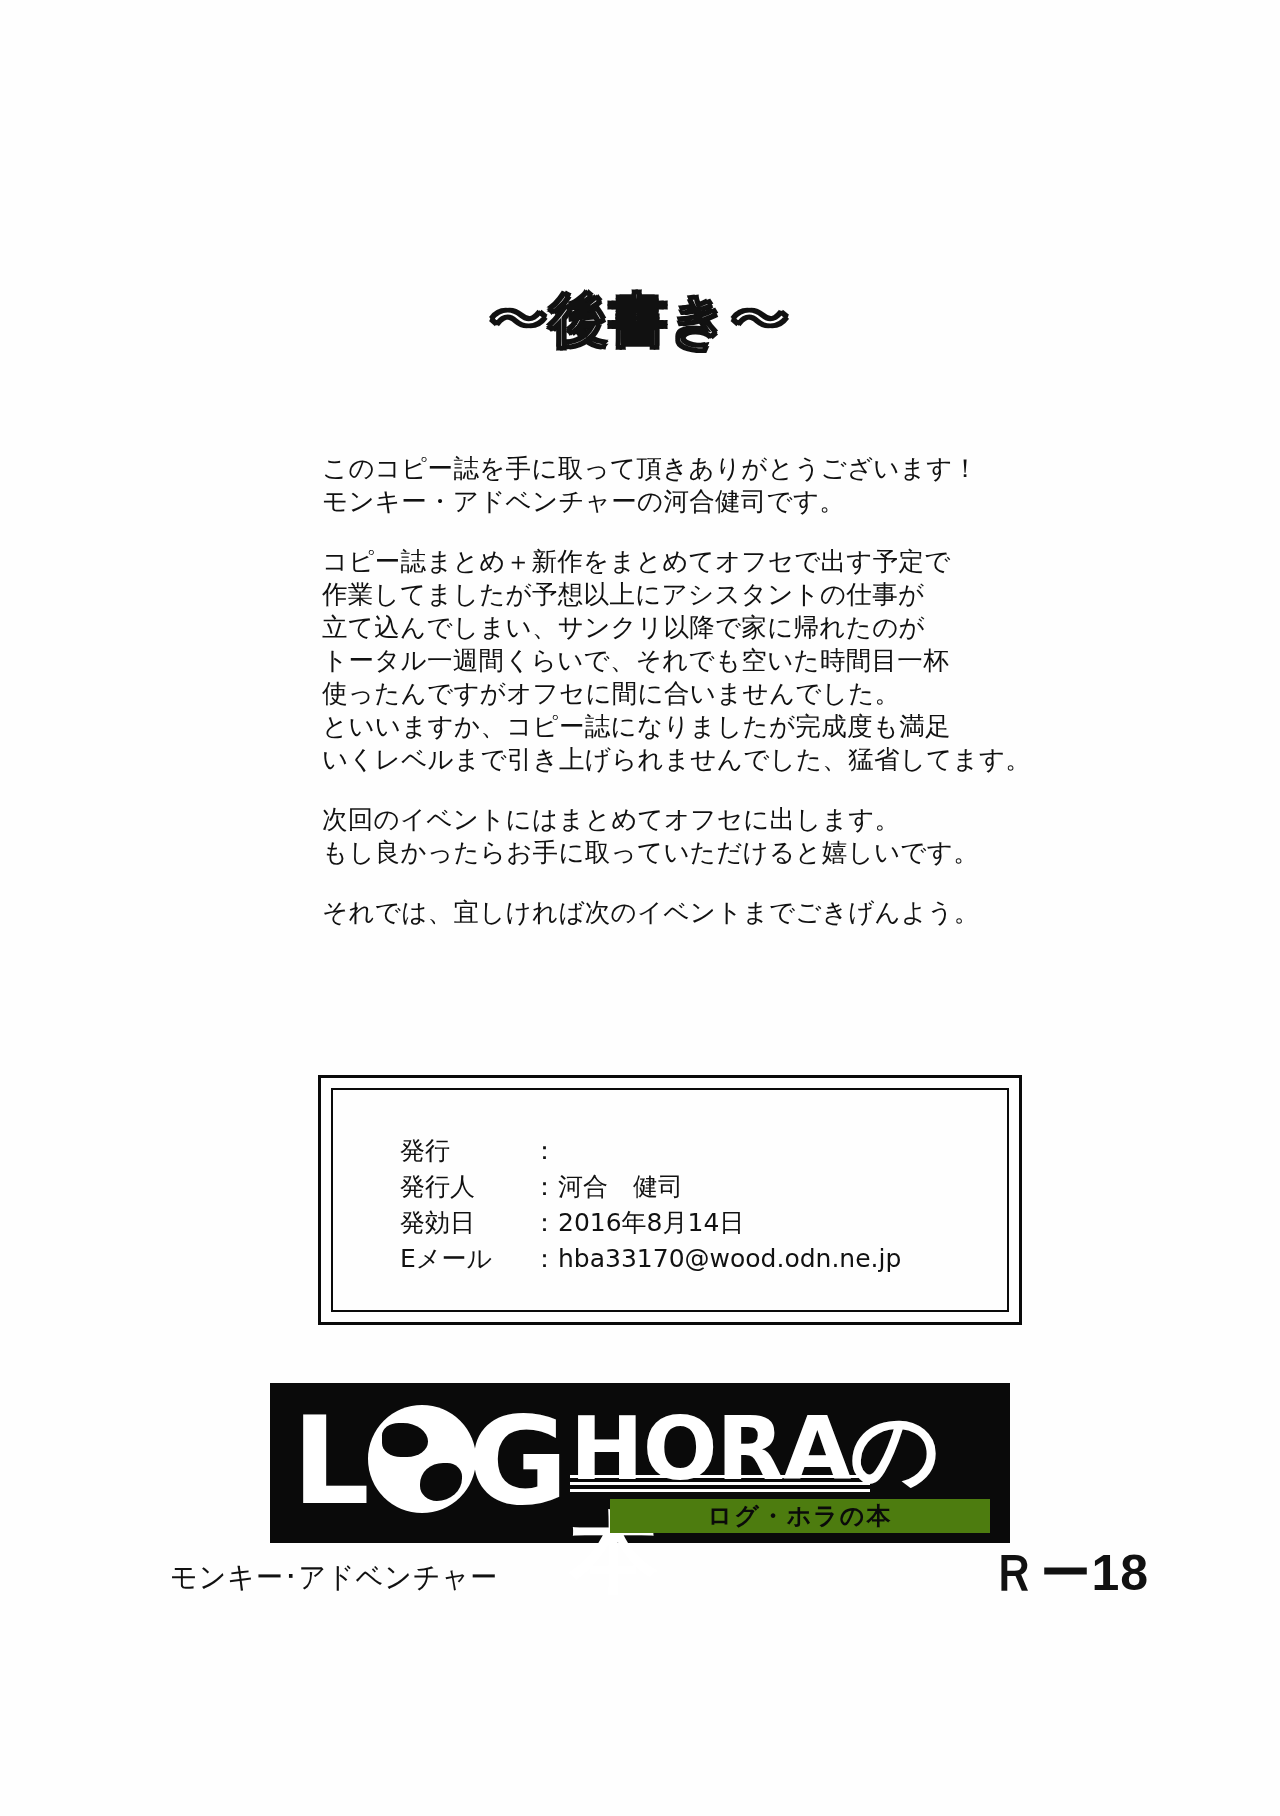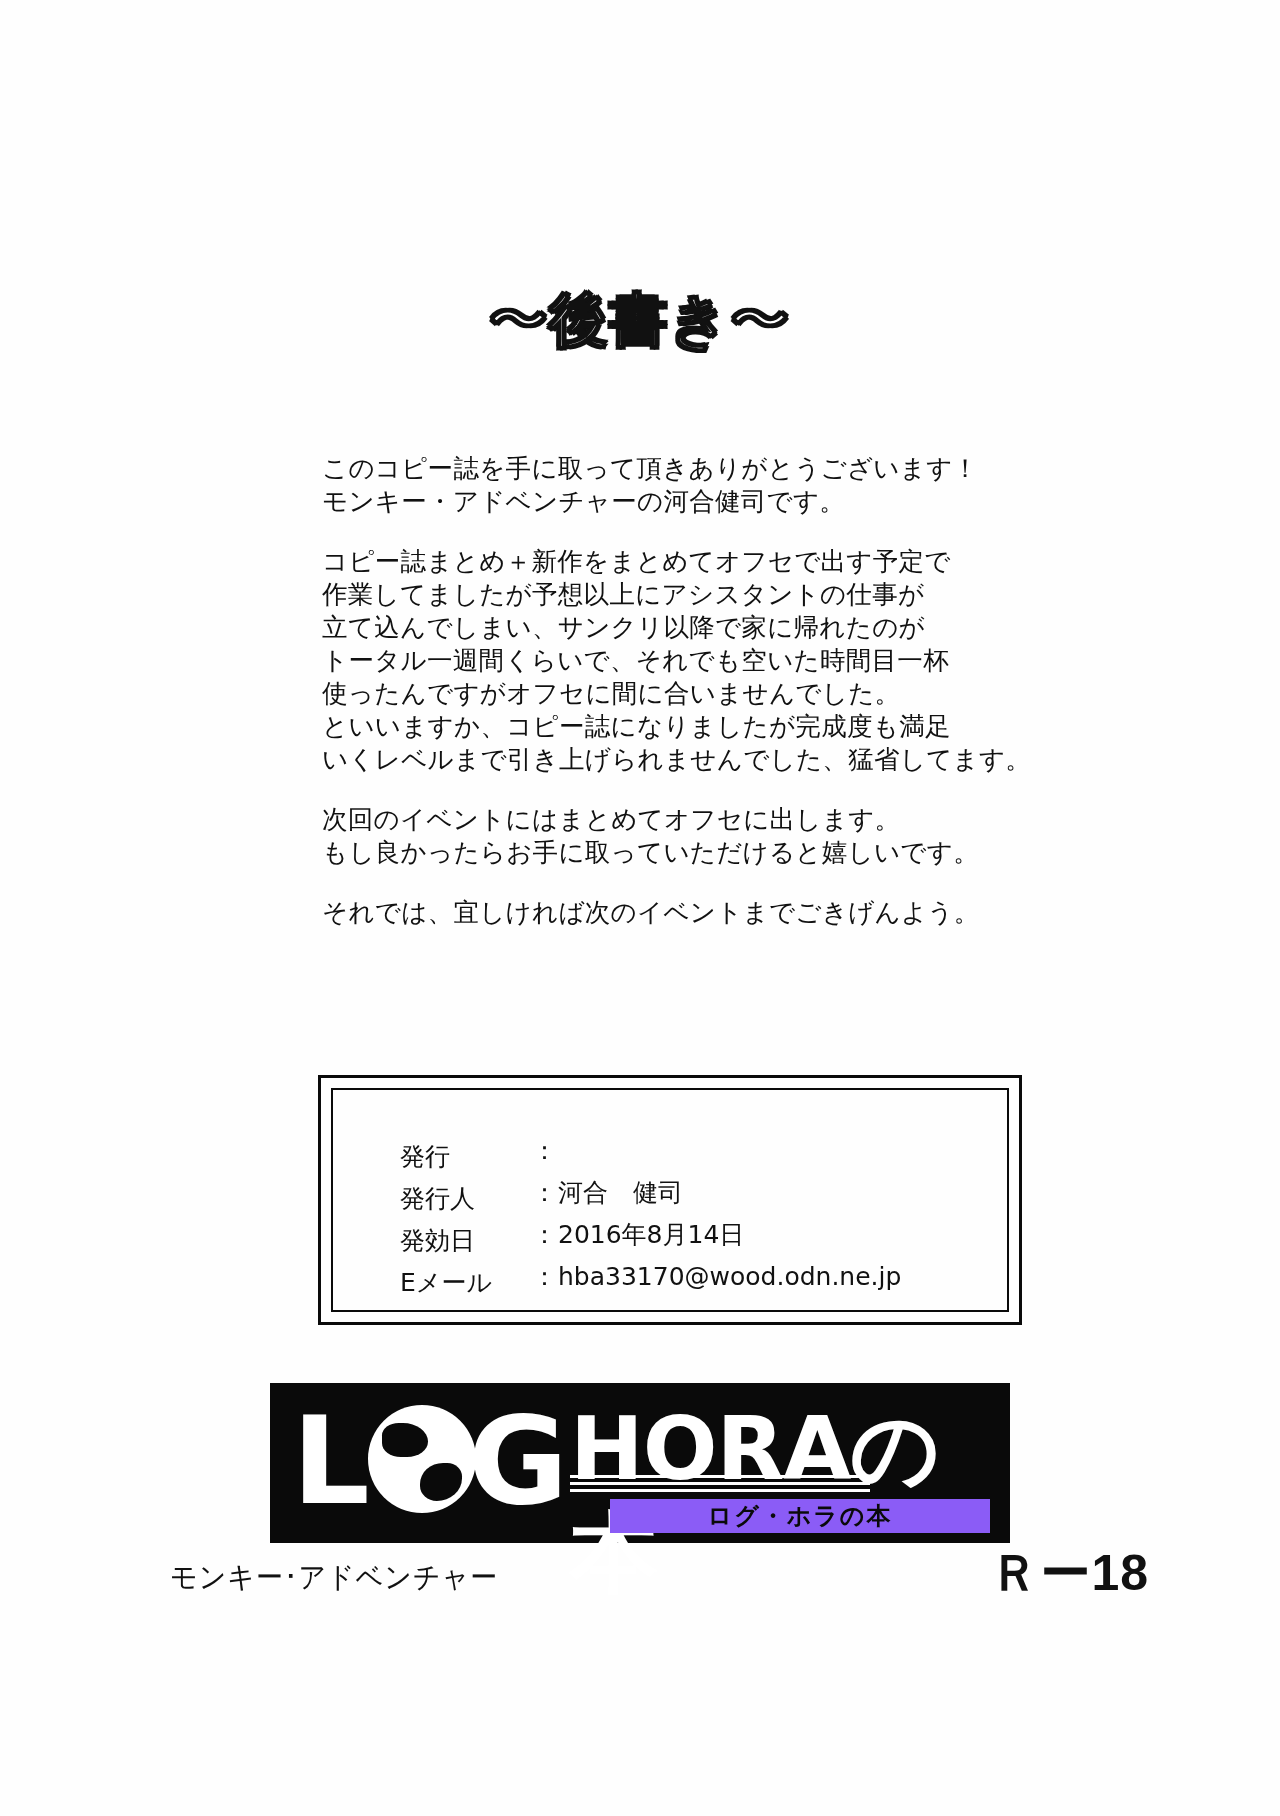--- a/index.html
+++ b/index.html
@@ -104,21 +104,21 @@
     width: 620px;
     font-family: "DejaVu Sans", sans-serif;
     font-size: 25px;
     line-height: 36px;
     color: #111;
   }
   .crow {
     display: flex;
     white-space: pre;
   }
-  .clabel { min-width: 132px; display: inline-block; margin-top: 6px; }
+  .clabel { min-width: 132px; display: inline-block; }
   .csep { width: 26px; display: inline-block; }
   .cvalue { display: inline-block; }
 
   
   .logo {
     position: absolute;
     left: 270px;
     top: 1383px;
     width: 740px;
     height: 160px;
@@ -181,21 +181,21 @@
     font-family: "DejaVu Sans", sans-serif;
     letter-spacing: -1px;
     line-height: 104px;
   }
   .logo-sub {
     position: absolute;
     left: 340px;
     top: 116px;
     width: 380px;
     height: 34px;
-    background: #8b5cf6;
+    background: #4d7c0f;
     color: #0a0a0a;
     font-size: 24px;
     font-weight: bold;
     text-align: center;
     line-height: 34px;
     font-family: "DejaVu Sans", sans-serif;
     letter-spacing: 2px;
   }
   .logo-stripes {
     position: absolute;

